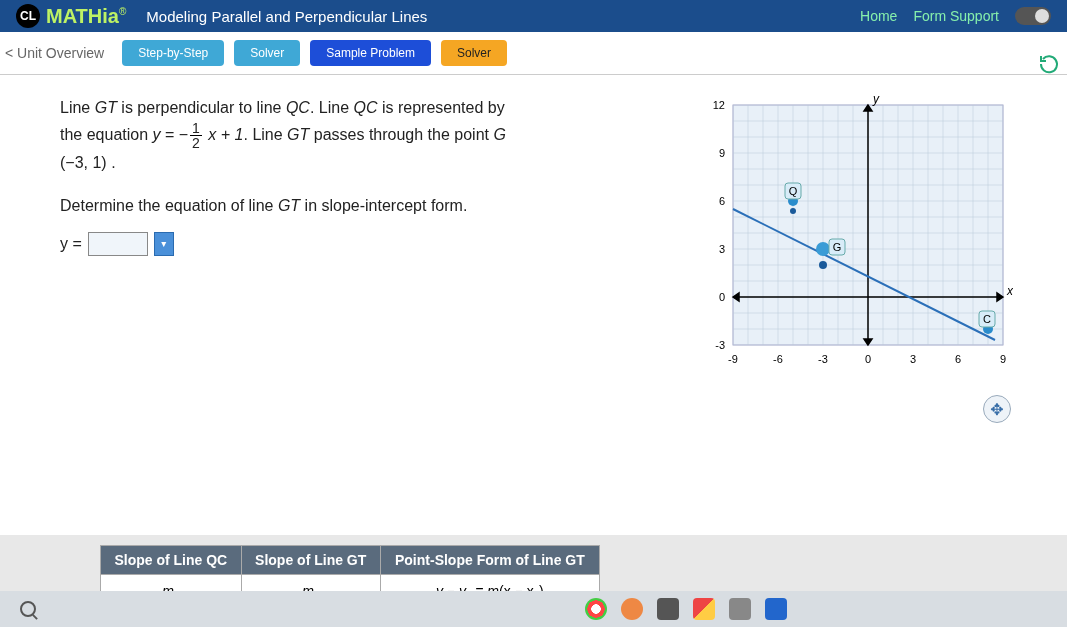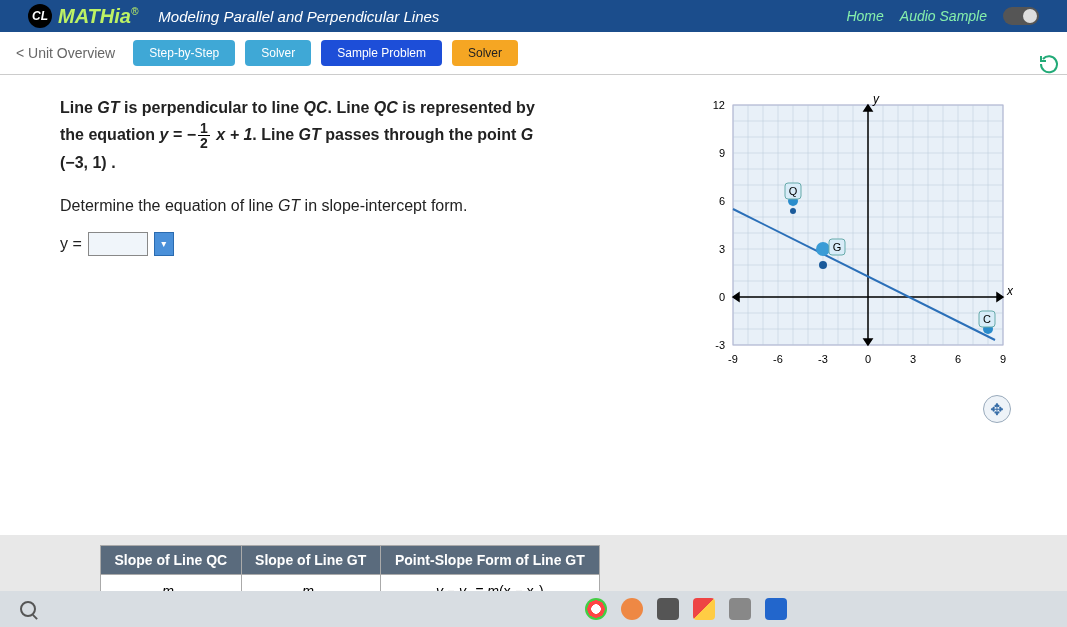--- a/index.html
+++ b/index.html
@@ -9,23 +9,22 @@
     width: 1067px;
     height: 627px;
     overflow: hidden;
     position: relative;
   }
   .top-bar {
     background: #1b4d8c;
     height: 32px;
     display: flex;
     align-items: center;
-    padding: 0 28px;
-    color: white;
-    font-style: italic;
+    padding: 0 16px;
+    color: white;
   }
   .logo-circle {
     background: #000;
     color: white;
     border-radius: 50%;
     width: 24px;
     height: 24px;
     display: flex;
     align-items: center;
     justify-content: center;
@@ -67,21 +66,21 @@
     position: absolute;
     right: 2px;
     top: 2px;
     width: 14px;
     height: 14px;
     background: #ddd;
     border-radius: 50%;
   }
   .nav-row {
     background: #fff;
-    padding: 8px 16px;
+    padding: 8px 5px;
     display: flex;
     align-items: center;
     gap: 10px;
     border-bottom: 1px solid #ccc;
   }
   .unit-link {
     color: #666;
     font-size: 14px;
     text-decoration: none;
     margin-right: 8px;
@@ -111,21 +110,21 @@
     gap: 20px;
     background: #fff;
     height: 460px;
   }
   .left-col {
     flex: 1;
     font-size: 16px;
     line-height: 1.6;
     color: #222;
   }
-  .problem-text { margin-bottom: 18px; font-weight: bold; }
+  .problem-text { margin-bottom: 18px; }
   .italic { font-style: italic; }
   .frac {
     display: inline-block;
     vertical-align: middle;
     text-align: center;
     font-size: 14px;
     line-height: 1;
     margin: 0 2px;
   }
   .frac .num { display: block; border-bottom: 1px solid #000; padding: 0 2px; }
@@ -239,21 +238,21 @@
 </style>
 </head>
 <body>
 
 <div class="top-bar">
   <div class="logo-circle">CL</div>
   <span class="logo-text"><span class="bold">MATHia</span><span class="reg">®</span></span>
   <span class="lesson-title">Modeling Parallel and Perpendicular Lines</span>
   <div class="top-right">
     <span>Home</span>
-    <span>Audio Sample</span>
+    <span>Form Support</span>
     <div class="toggle"></div>
   </div>
 </div>
 
 <div class="nav-row">
   <a class="unit-link">&lt; Unit Overview</a>
   <button class="nav-btn btn-step">Step-by-Step</button>
   <button class="nav-btn btn-solver">Solver</button>
   <button class="nav-btn btn-sample">Sample Problem</button>
   <button class="nav-btn btn-hints">Solver</button>

